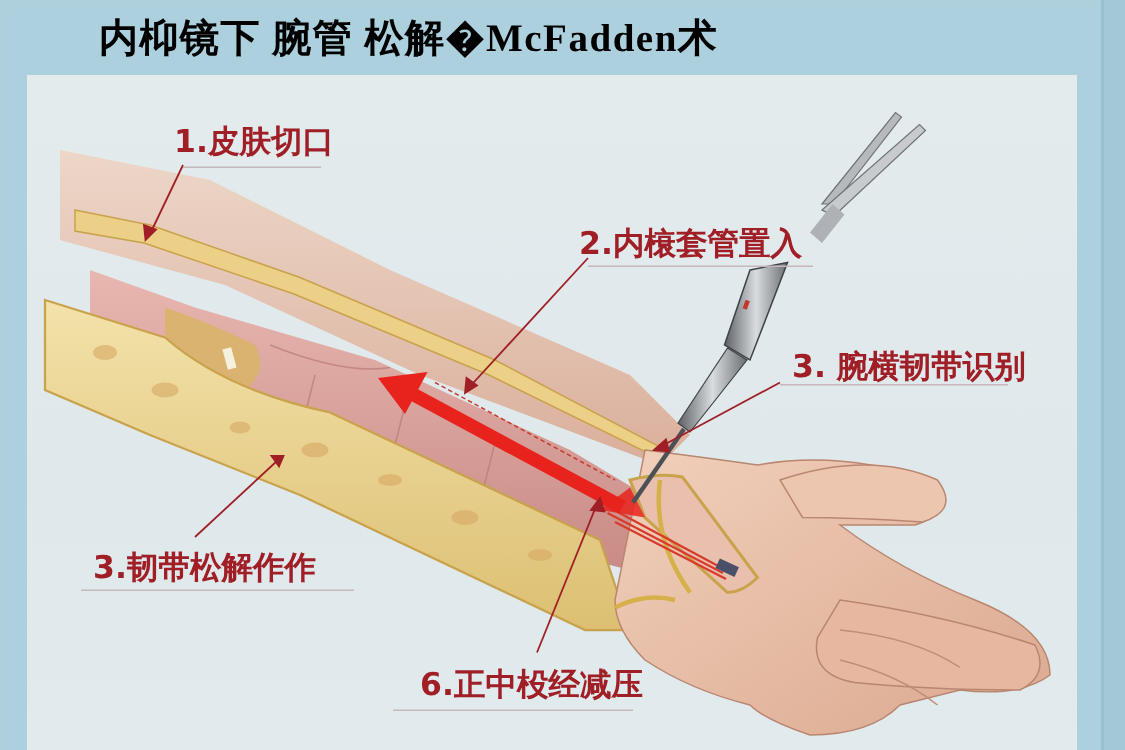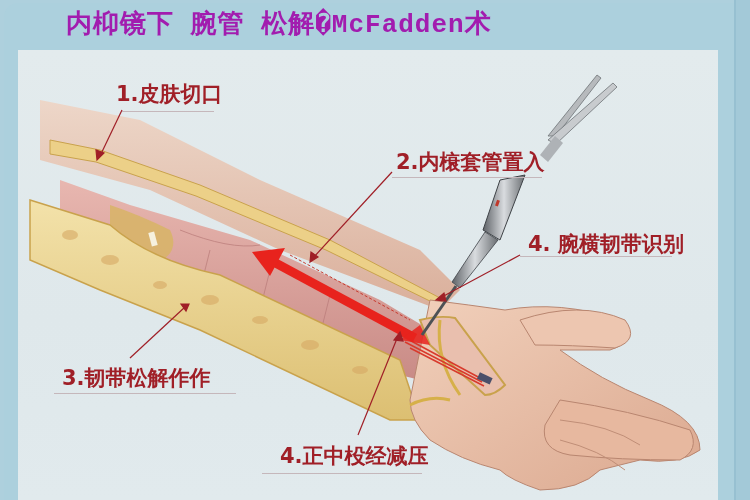--- a/index.html
+++ b/index.html
@@ -14,23 +14,23 @@
     background: #acd0dd;
     border-radius: 14px 14px 0 0;
   }
   .right-strip {
     position: absolute; right: 0; top: 0; width: 14px; height: 500px;
     background: #a3c9d8;
     border-left: 2px solid #97c0d1;
   }
   .title {
     position: absolute; left: 66px; top: 6px;
-    font-size: 26px; font-weight: bold; color: #a21caf;
+    font-size: 26px; font-weight: bold; color: #000000;
     letter-spacing: 1px; white-space: pre;
-    font-family: Liberation Mono, monospace;
+    font-family: Liberation Serif, serif;
   }
   .panel {
     position: absolute; left: 18px; top: 50px; width: 700px; height: 450px;
     background: linear-gradient(180deg, #e3ebed 0%, #dfe8eb 60%, #e1eaed 100%);
   }
   .illus { position: absolute; left: 0; top: 0; width: 750px; height: 500px; }
   .label {
     position: absolute; font-size: 21px; font-weight: bold; color: #a01f27;
     white-space: nowrap; font-family: "DejaVu Sans", sans-serif;
   }
@@ -153,23 +153,23 @@
     <polygon points="436,300 444,293 446,301"></polygon>
 
     <line x1="358" y1="435" x2="398" y2="336"></line>
     <polygon points="400,332 394,340 403,341"></polygon>
   </g>
 </svg>
 
 <span class="label" style="left:116px; top:80px;">1.皮肤切口</span>
 <div class="underline" style="left:122px; top:111px; width:92px;"></div>
 
-<span class="label" style="left:396px; top:148px;text-align:right;">2.内榱套管置入</span>
+<span class="label" style="left:386px; top:148px;text-align:right;">2.内榱套管置入</span>
 <div class="underline" style="left:392px; top:177px; width:150px;"></div>
 
 <span class="label" style="left:62px; top:364px;text-align:right;">3.韧带松解作作</span>
 <div class="underline" style="left:54px; top:393px; width:182px;"></div>
 
-<span class="label" style="left:528px; top:230px;">4. 腕横韧带识别</span>
+<span class="label" style="left:528px; top:230px;">3. 腕横韧带识别</span>
 <div class="underline" style="left:520px; top:256px; width:152px;"></div>
 
-<span class="label" style="left:280px; top:442px;">4.正中杸经减压</span>
+<span class="label" style="left:280px; top:442px;">6.正中杸经减压</span>
 <div class="underline" style="left:262px; top:473px; width:160px;"></div>
 
 </body></html>

